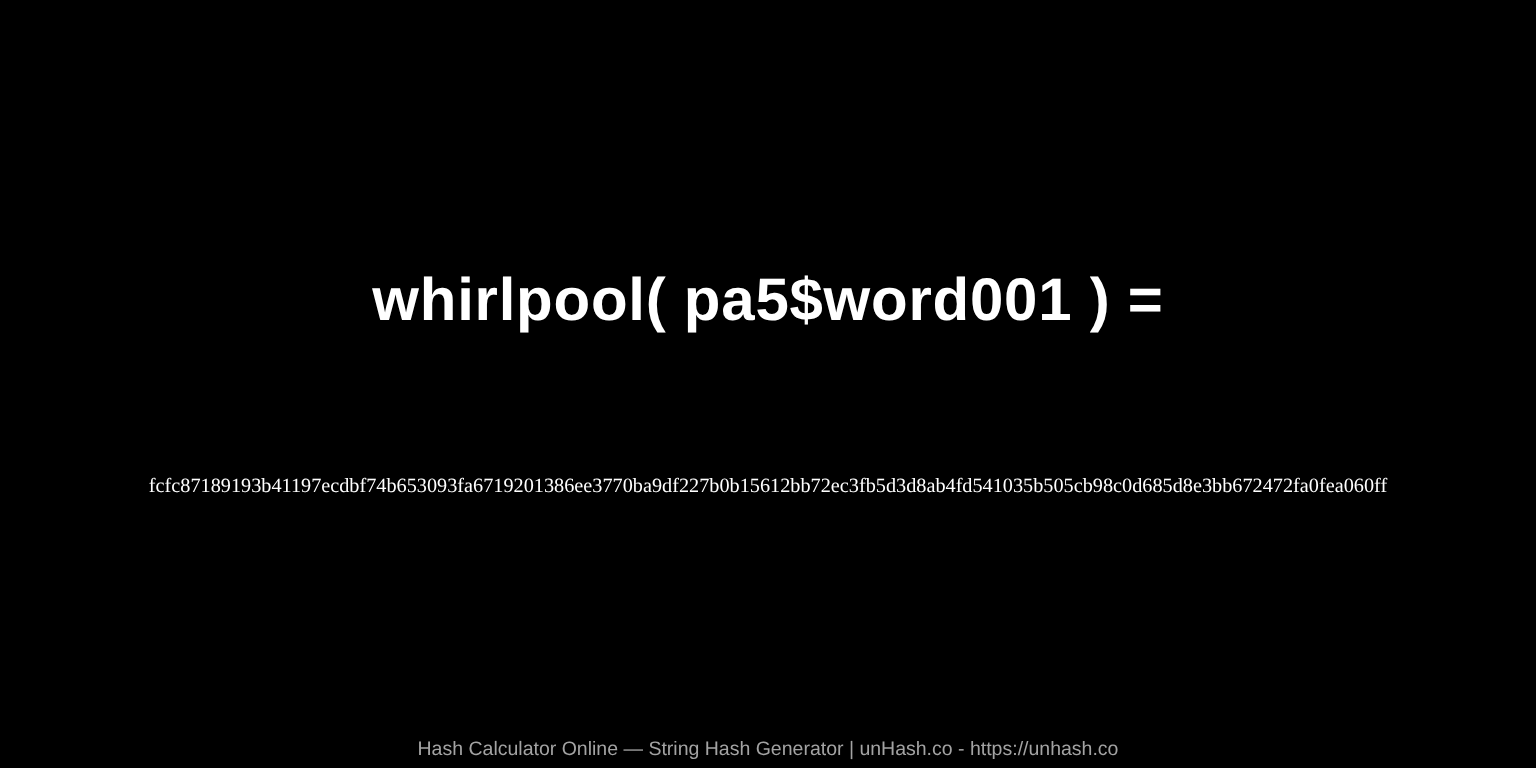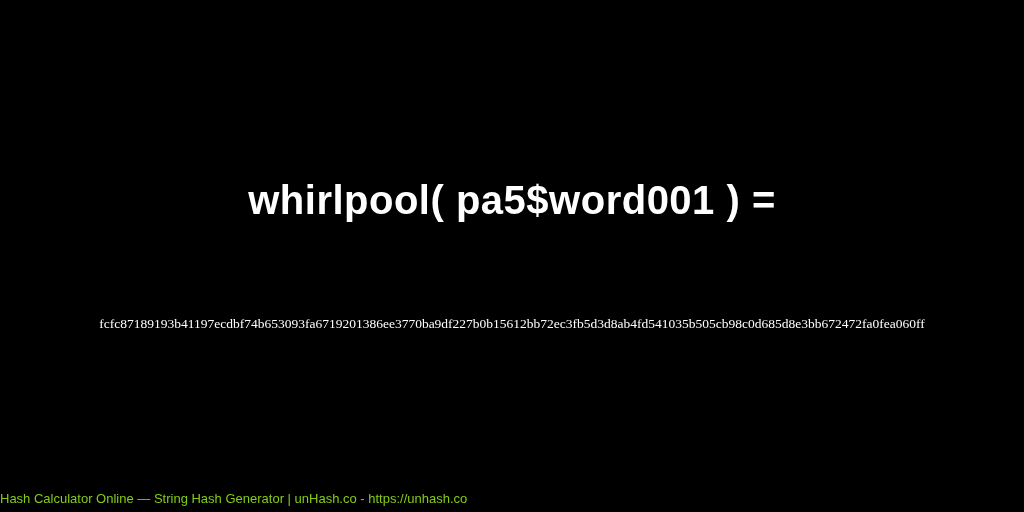--- a/index.html
+++ b/index.html
@@ -44,23 +44,23 @@
       font-family: Liberation Serif, serif;
       text-align: center;
       word-break: break-all;
       max-width: 960px;
       line-height: 1.4;
     }
     .footer {
       position: absolute;
       bottom: 6px;
       width: 100%;
-      text-align: left;
+      text-align: center;
       font-size: 13px;
-      color: #84cc16;
+      color: #a3a3a3;
     }
   </style>
 </head>
 <body>
 
 <div class="content">
   <h1 class="heading">whirlpool( pa5$word001 ) =</h1>
   <div class="hash-output">fcfc87189193b41197ecdbf74b653093fa6719201386ee3770ba9df227b0b15612bb72ec3fb5d3d8ab4fd541035b505cb98c0d685d8e3bb672472fa0fea060ff</div>
 </div>
 

